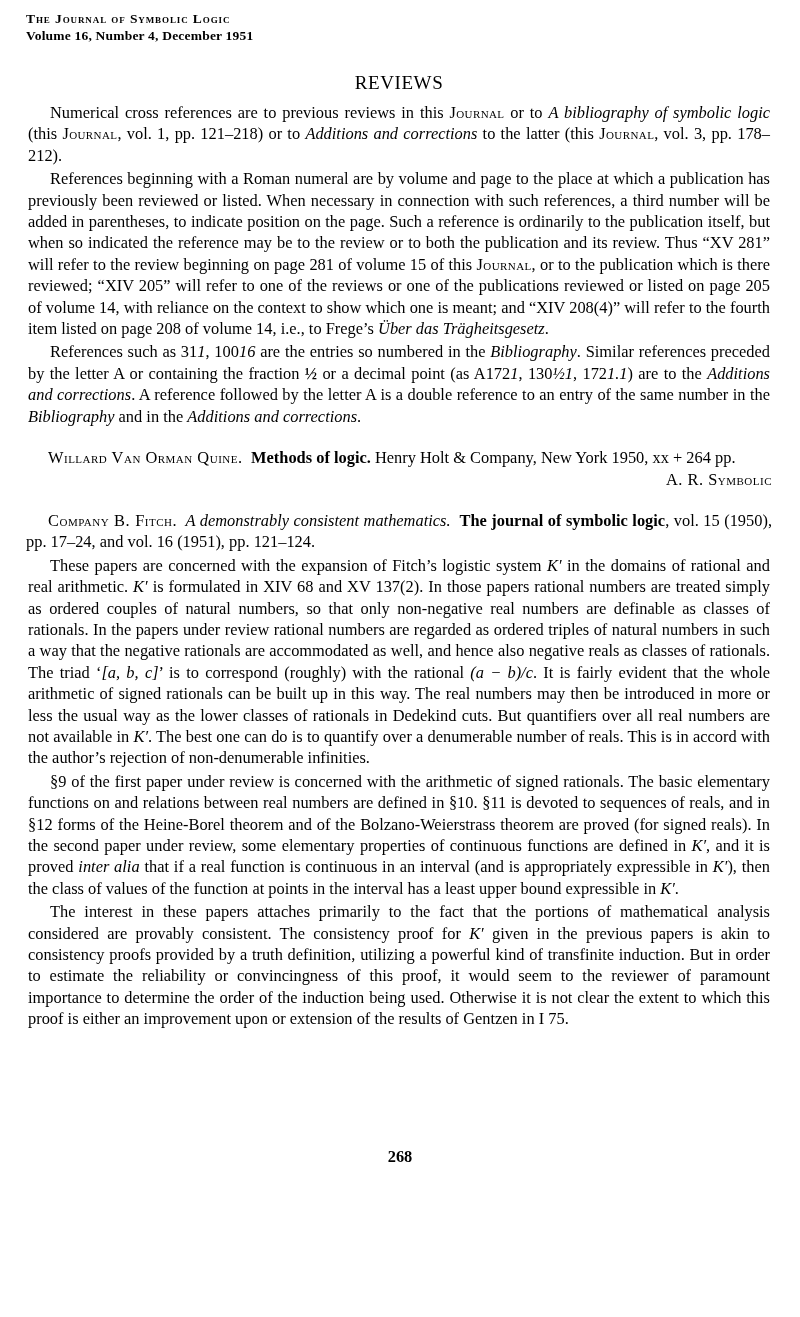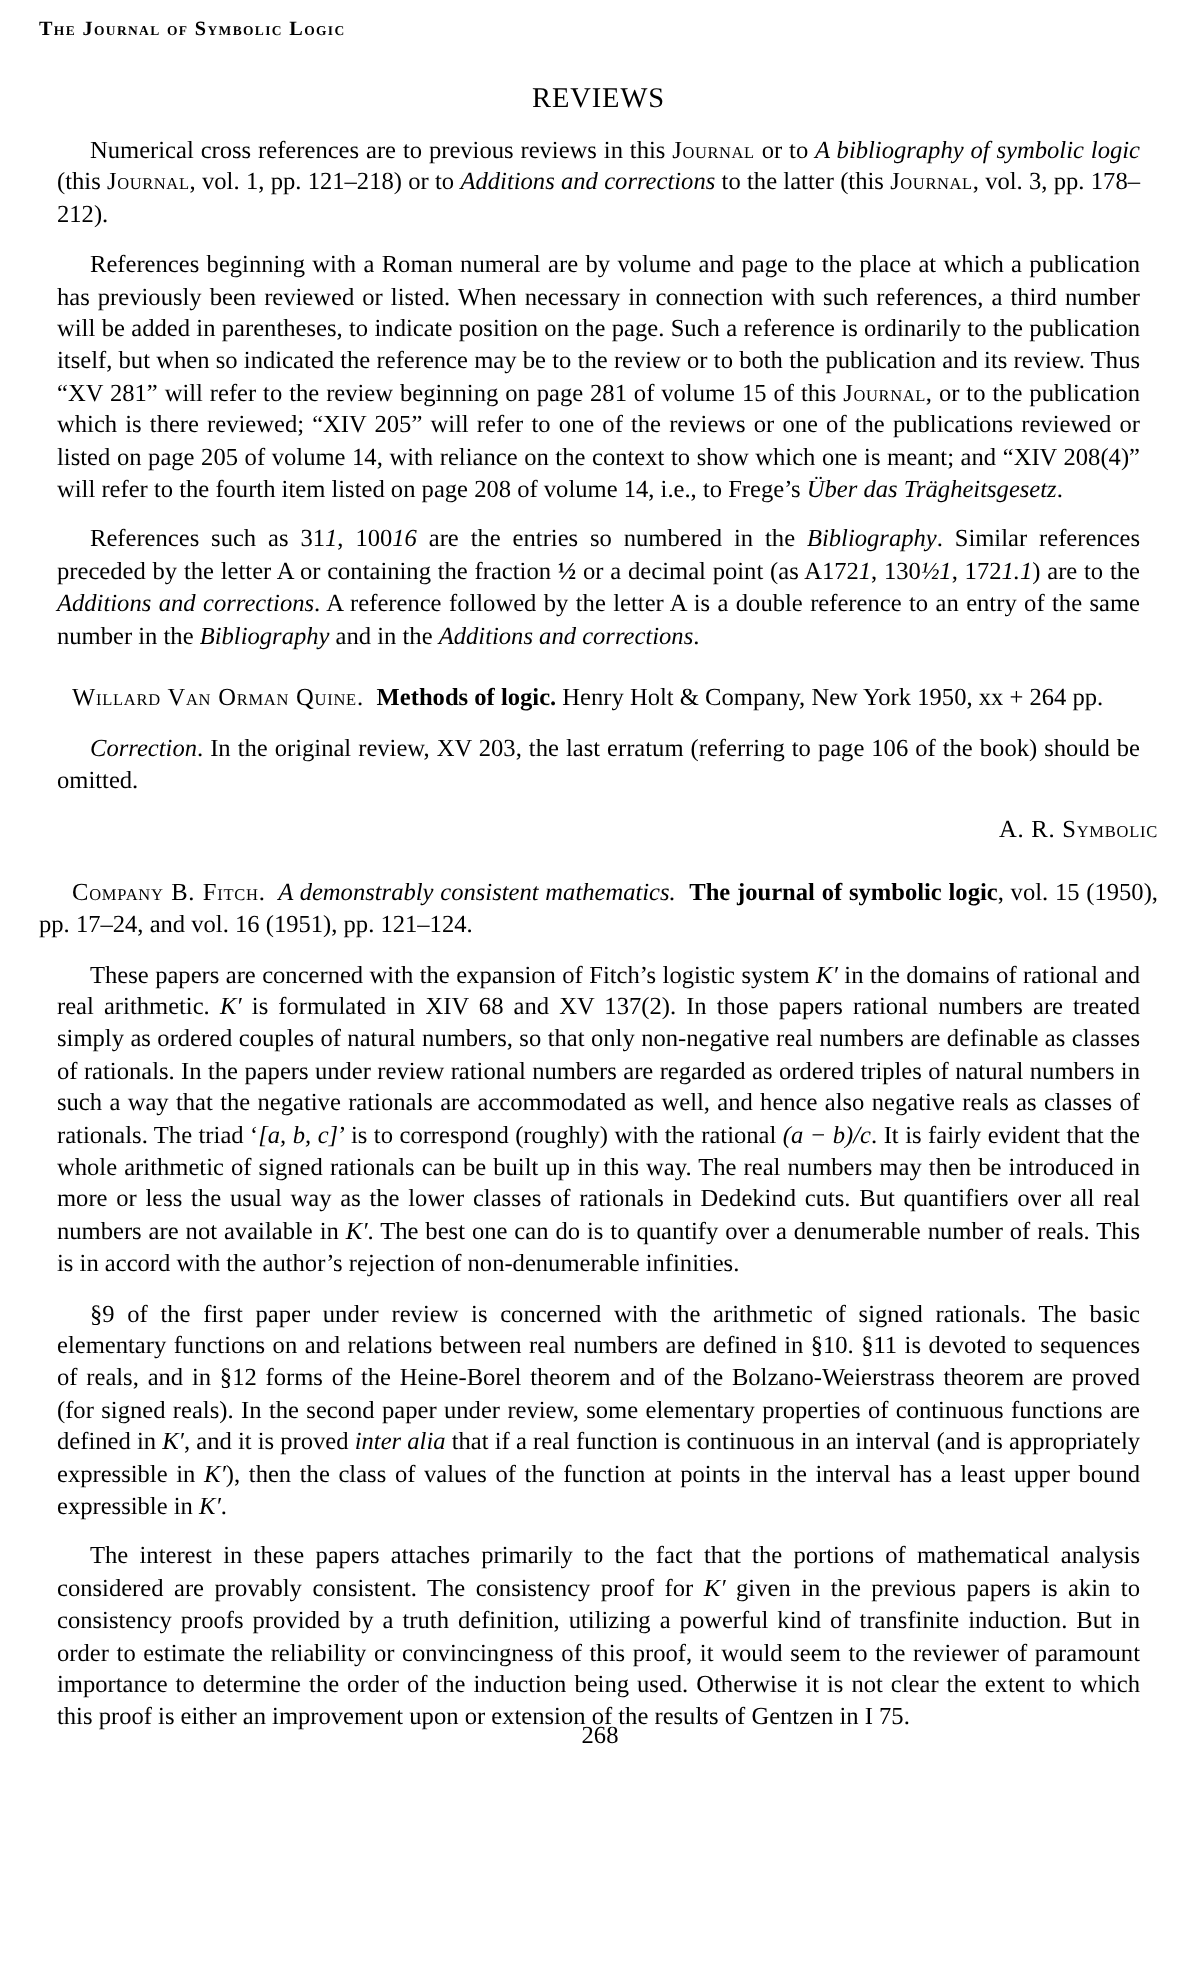--- a/index.html
+++ b/index.html
@@ -45,21 +45,21 @@
     letter-spacing: 0.6px;
     margin: 28px 0 8px 0;
   }
 
   
   .para {
     font-size: 16.4px;
     line-height: 21.4px;
     text-align: justify;
     text-justify: inter-word;
-    margin: 12px;
+    margin: 2px;
     text-indent: 22px;
     hyphens: none;
   }
 
   .sc  { font-variant: small-caps; letter-spacing: 0.4px; }
   .it  { font-style: italic; }
   .bi  { font-weight: bold; }
   .bld { font-weight: bold; }
   .math { font-style: italic; font-family: "Liberation Serif", serif; }
 
@@ -87,43 +87,44 @@
     margin: 0;
   }
 
   .folio {
     position: absolute;
     left: 0;
     right: 0;
     bottom: 14px;
     text-align: center;
     font-size: 16.4px;
+    font-weight: bold;
   }
 </style>
 </head>
 <body>
 
 <div class="page">
 
   <div class="runhead">
     <div class="sc">The Journal of Symbolic Logic</div>
+    <div class="line2">Volume 16, Number 4, December 1951</div>
   </div>
 
   <div class="doc-title">REVIEWS</div>
 
   <p class="para"><span>Numerical cross references are to previous reviews in this </span><span class="sc">Journal</span><span> or to </span><span class="it">A bibliography of symbolic logic</span><span> (this </span><span class="sc">Journal</span><span>, vol. 1, pp. 121–218) or to </span><span class="it">Additions and corrections</span><span> to the latter (this </span><span class="sc">Journal</span><span>, vol. 3, pp. 178–212).</span></p>
 
   <p class="para"><span>References beginning with a Roman numeral are by volume and page to the place at which a publication has previously been reviewed or listed. When necessary in connection with such references, a third number will be added in parentheses, to indicate position on the page. Such a reference is ordinarily to the publication itself, but when so indicated the reference may be to the review or to both the publication and its review. Thus “XV 281” will refer to the review beginning on page 281 of volume 15 of this </span><span class="sc">Journal</span><span>, or to the publication which is there reviewed; “XIV 205” will refer to one of the reviews or one of the publications reviewed or listed on page 205 of volume 14, with reliance on the context to show which one is meant; and “XIV 208(4)” will refer to the fourth item listed on page 208 of volume 14, i.e., to Frege’s </span><span class="it">Über das Trägheitsgesetz</span><span>.</span></p>
 
   <p class="para"><span>References such as 31</span><span class="it">1</span><span>, 100</span><span class="it">16</span><span> are the entries so numbered in the </span><span class="it">Bibliography</span><span>. Similar references preceded by the letter A or containing the fraction </span><span class="bld">½</span><span> or a decimal point (as A172</span><span class="it">1</span><span>, 130</span><span class="it">½1</span><span>, 172</span><span class="it">1.1</span><span>) are to the </span><span class="it">Additions and corrections</span><span>. A reference followed by the letter A is a double reference to an entry of the same number in the </span><span class="it">Bibliography</span><span> and in the </span><span class="it">Additions and corrections</span><span>.</span></p>
 
   <div class="entry">
     <p class="entry-head"><span class="sc">Willard Van Orman Quine</span><span>.</span><span class="gap"></span><span class="bi">Methods of logic.</span><span> Henry Holt &amp; Company, New York 1950, xx + 264 pp.</span></p>
 
-    <p class="para"><span class="it">Correction</span><span>. In the original review, XV 203, the last erratum (referring to page 106 of the book) should be omitted.</span></p>
 
     <p class="signature">A. R. Symbolic</p>
   </div>
 
   <div class="entry">
     <p class="entry-head"><span class="sc">Company B. Fitch</span><span>.</span><span class="gap"></span><span class="it">A demonstrably consistent mathematics.</span><span class="gap"></span><span class="bi">The journal of symbolic logic</span><span>, vol. 15 (1950), pp. 17–24, and vol. 16 (1951), pp. 121–124.</span></p>
 
     <p class="para"><span>These papers are concerned with the expansion of Fitch’s logistic system </span><span class="math">K′</span><span> in the domains of rational and real arithmetic. </span><span class="math">K′</span><span> is formulated in XIV 68 and XV 137(2). In those papers rational numbers are treated simply as ordered couples of natural numbers, so that only non-negative real numbers are definable as classes of rationals. In the papers under review rational numbers are regarded as ordered triples of natural numbers in such a way that the negative rationals are accommodated as well, and hence also negative reals as classes of rationals. The triad ‘</span><span class="math">[a, b, c]</span><span>’ is to correspond (roughly) with the rational </span><span class="math">(a − b)/c</span><span>. It is fairly evident that the whole arithmetic of signed rationals can be built up in this way. The real numbers may then be introduced in more or less the usual way as the lower classes of rationals in Dedekind cuts. But quantifiers over all real numbers are not available in </span><span class="math">K′</span><span>. The best one can do is to quantify over a denumerable number of reals. This is in accord with the author’s rejection of non-denumerable infinities.</span></p>
 
     <p class="para"><span>§9 of the first paper under review is concerned with the arithmetic of signed rationals. The basic elementary functions on and relations between real numbers are defined in §10. §11 is devoted to sequences of reals, and in §12 forms of the Heine-Borel theorem and of the Bolzano-Weierstrass theorem are proved (for signed reals). In the second paper under review, some elementary properties of continuous functions are defined in </span><span class="math">K′</span><span>, and it is proved </span><span class="it">inter alia</span><span> that if a real function is continuous in an interval (and is appropriately expressible in </span><span class="math">K′</span><span>), then the class of values of the function at points in the interval has a least upper bound expressible in </span><span class="math">K′</span><span>.</span></p>

